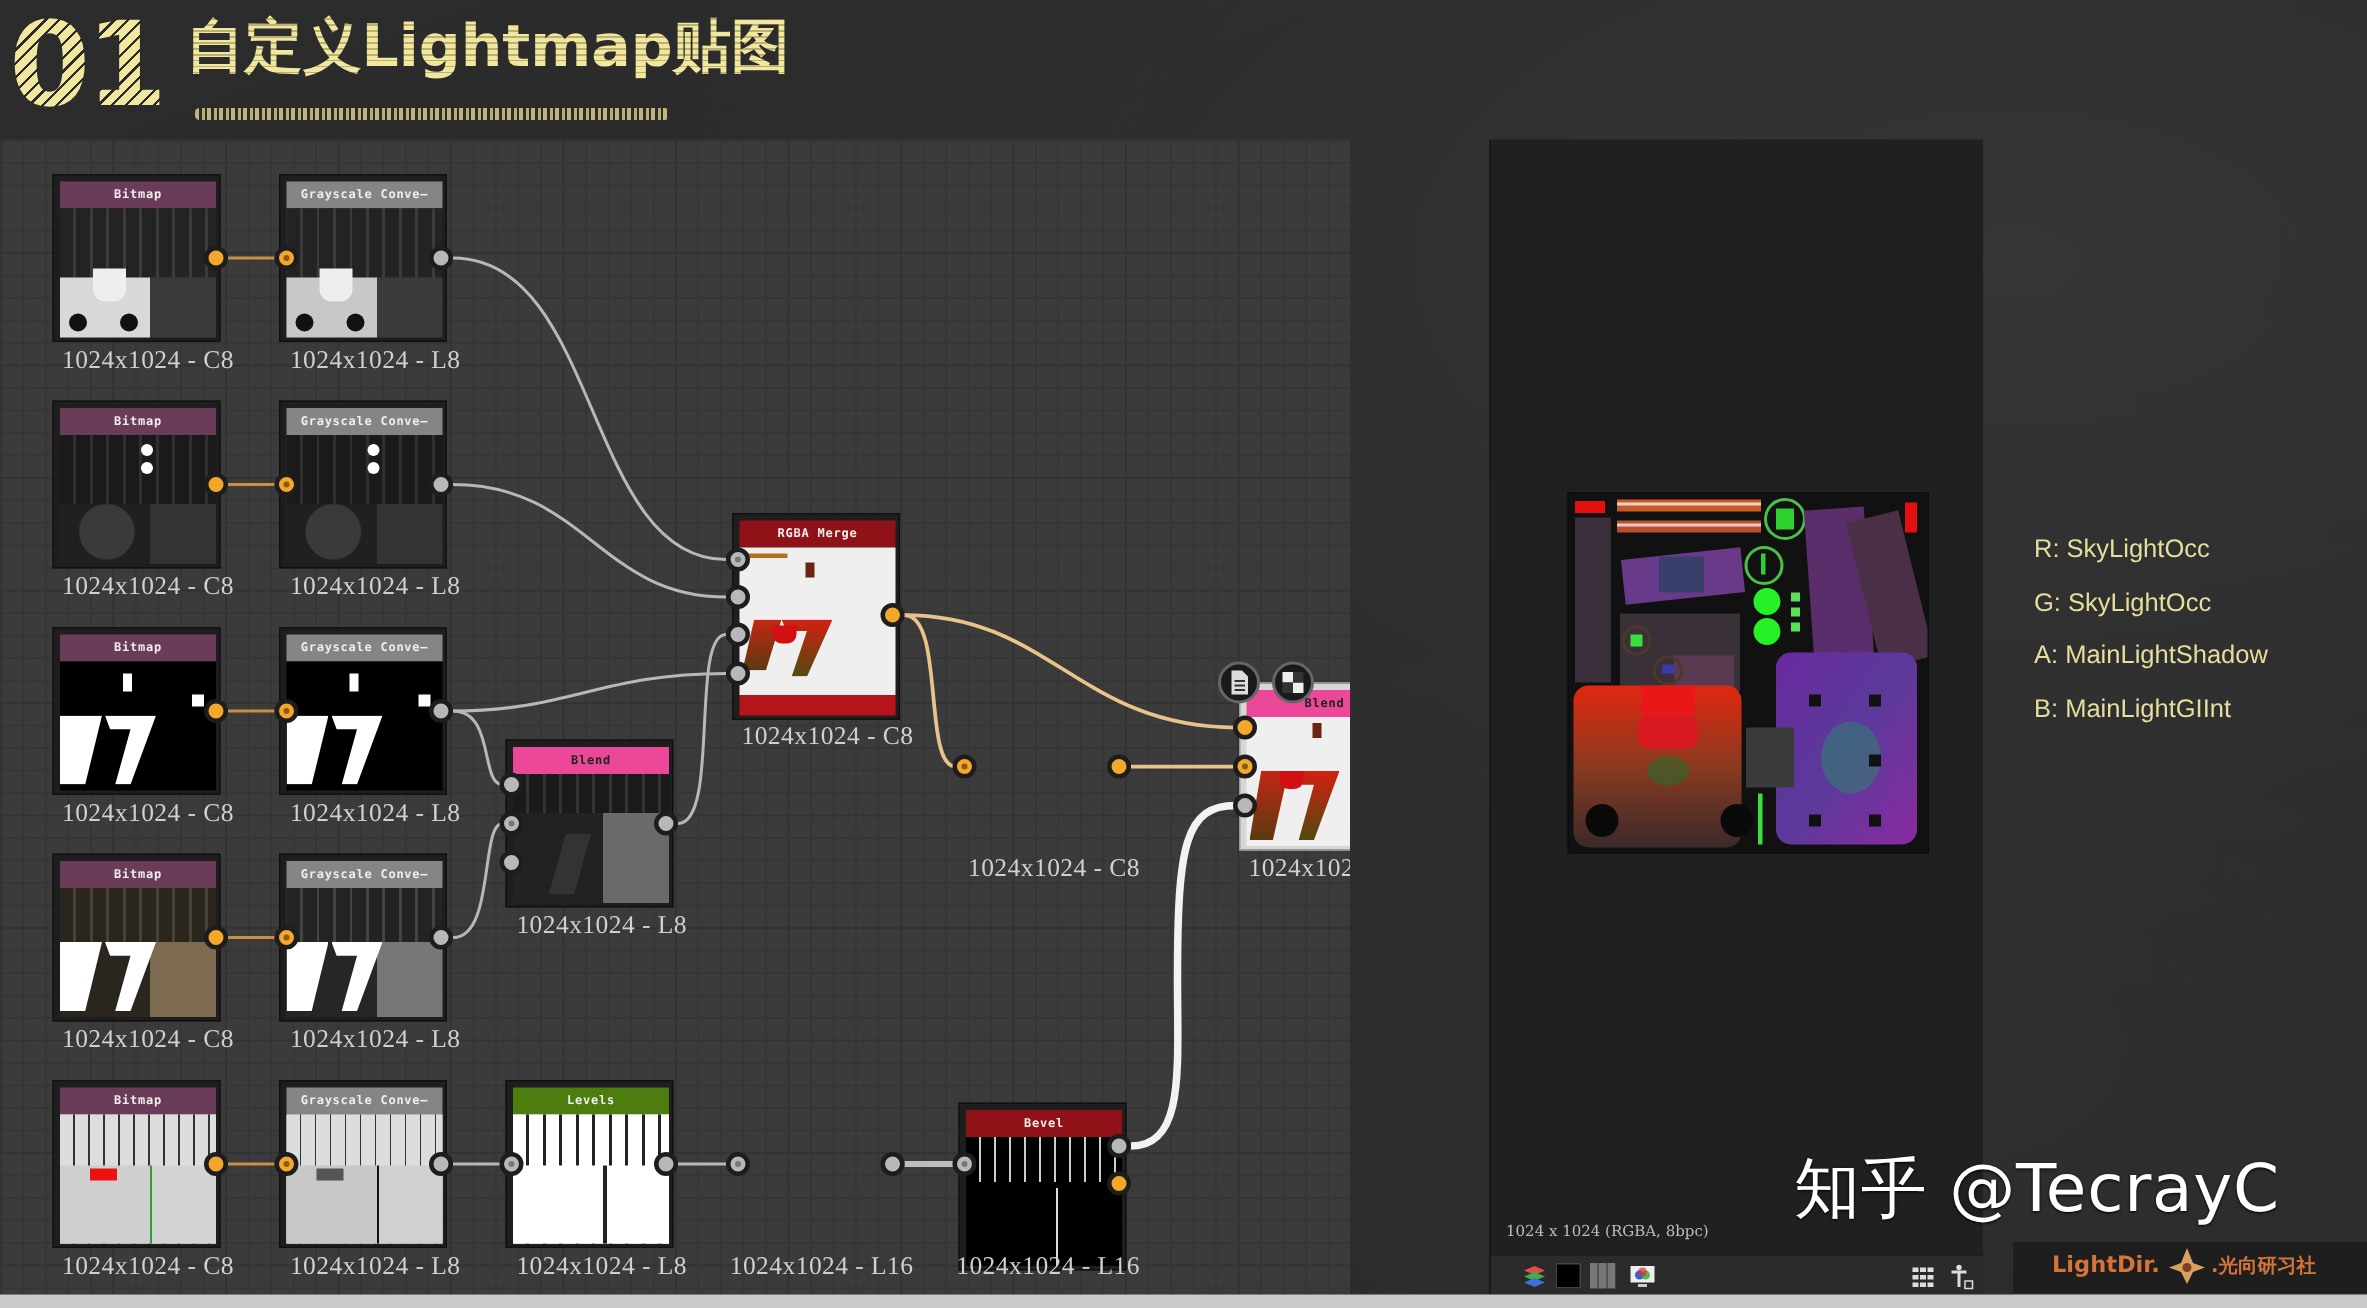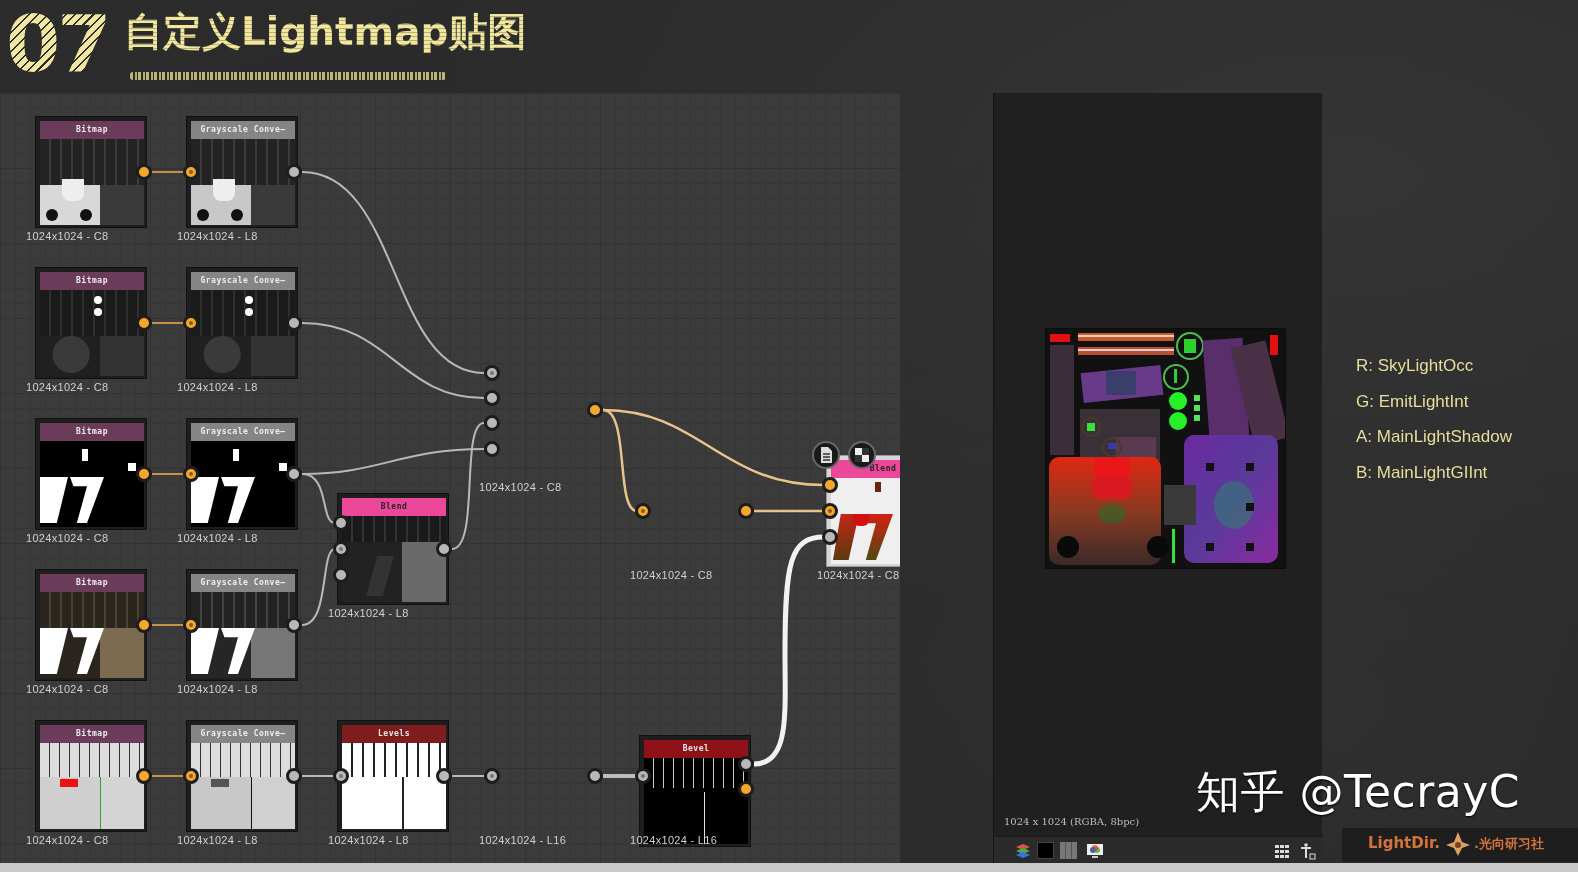--- a/index.html
+++ b/index.html
@@ -60,27 +60,27 @@
     font-family: "DejaVu Sans Mono", monospace; font-weight: bold;
     font-size: 8px; line-height: 18px; text-align: center; color: #eee;
     white-space: nowrap; overflow: hidden; letter-spacing: 0.5px;
   }
   .node .thumb {
     position: absolute; left: 4px; top: 22px; width: 104px; height: 86px; overflow: hidden;
   }
   .t-bitmap { background: #6b3b5a; }
   .t-gray { background: #858585; }
   .t-red { background: #8e1217; }
-  .t-green { background: #7f1d1d; }
+  .t-green { background: #4d7c0f; }
   .t-blendgray { background: #ec4899; color: #222 !important; }
   .node.light { background: #d6d6d6; border-color: #999; }
 
   .cap {
-    position: absolute; width: 130px; text-align: left;
-    font-family: Liberation Sans, sans-serif; font-size: 11px; color: #d0d0d0; letter-spacing: 0.3px;
+    position: absolute; width: 130px; text-align: right;
+    font-family: Liberation Serif, serif; font-size: 17px; color: #d0d0d0; letter-spacing: 0.3px;
   }
 
   .port {
     position: absolute; width: 16px; height: 16px; border-radius: 50%;
     border: 3px solid #1d1d1d; background: #b8b8b8;
   }
   .port.orange { background: #f5a72c; }
   .port.in-dot::after {
     content: ""; position: absolute; left: 3px; top: 3px; width: 4px; height: 4px;
     border-radius: 50%; background: #8a5a1a;
@@ -133,21 +133,21 @@
   .brand-cn {
     position: absolute; left: 132px; top: 7px; font-family: "DejaVu Sans", sans-serif;
     font-weight: bold; font-size: 13px; color: #d5743a; white-space: nowrap;
   }
   .bottom-bar { position: absolute; left: 0; top: 863px; width: 1578px; height: 9px; background: #c9c9c9; }
 </style>
 </head>
 <body>
 
 <div class="header">
-  <div class="hdr-num">07</div>
+  <div class="hdr-num">01</div>
   <div class="hdr-title">自定义Lightmap贴图</div>
   <div class="hdr-scribble"></div>
 </div>
 
 <div class="graph">
   <svg class="wires" viewBox="0 0 992 770">
 
     <g stroke="#c89046" stroke-width="2" fill="none">
       <line x1="152" y1="79" x2="183" y2="79"></line>
       <line x1="152" y1="230" x2="183" y2="230"></line>
@@ -291,20 +291,30 @@
     <div class="thumb" style="background:linear-gradient(90deg,#222 0 58%,#6a6a6a 58%) 0 26px/100% 60px no-repeat, repeating-linear-gradient(90deg,#1a1a1a 0 9px,#333 9px 11px), #121212;">
       <div style="position:absolute;left:24px;top:40px;width:28px;height:40px;background:#333;clip-path:polygon(40% 0,100% 0,60% 100%,0 100%);"></div>
     </div>
   </div>
   <div class="cap" style="left:328px;top:514px">1024x1024 - L8</div>
   <div class="port" style="left:333px;top:422px"></div>
   <div class="port gray-dot" style="left:333px;top:448px"></div>
   <div class="port" style="left:333px;top:474px"></div>
   <div class="port" style="left:436px;top:448px"></div>
 
+  <div class="node" style="left:488px;top:249px;height:138px">
+    <div class="title t-red">RGBA Merge</div>
+    <div class="thumb" style="height:112px;background:linear-gradient(#efefef 0 88%,#b3151a 88%);">
+      <div style="position:absolute;left:4px;top:4px;width:28px;height:3px;background:#b76e1f;"></div>
+      <div style="position:absolute;left:44px;top:10px;width:6px;height:10px;background:#6b2410;"></div>
+      <div style="position:absolute;left:2px;top:48px;width:26px;height:34px;background:linear-gradient(#c42614,#5a3a10);clip-path:polygon(30% 0,100% 0,60% 100%,0 100%);"></div>
+      <div style="position:absolute;left:28px;top:48px;width:34px;height:38px;background:linear-gradient(#d4200f,#4f4a10);clip-path:polygon(0 0,100% 0,50% 100%,20% 100%,50% 20%,10% 20%);"></div>
+      <div style="position:absolute;left:22px;top:52px;width:16px;height:12px;background:#d20f13;border-radius:0 0 6px 6px;"></div>
+    </div>
+  </div>
   <div class="cap" style="left:479px;top:388px">1024x1024 - C8</div>
   <div class="port gray-dot" style="left:484px;top:272px"></div>
   <div class="port" style="left:484px;top:297px"></div>
   <div class="port" style="left:484px;top:322px"></div>
   <div class="port" style="left:484px;top:348px"></div>
   <div class="port orange" style="left:587px;top:309px"></div>
 
   <div class="cap" style="left:630px;top:476px">1024x1024 - C8</div>
   <div class="port orange in-dot" style="left:635px;top:410px"></div>
   <div class="port orange" style="left:738px;top:410px"></div>
@@ -463,21 +473,21 @@
           <circle cx="7" cy="3" r="1.8" fill="#ddd"></circle>
           <path d="M2 6h10M7 6v10" stroke="#ddd" stroke-width="2"></path>
           <rect x="11" y="12" width="5" height="5" fill="none" stroke="#ddd"></rect>
         </svg>
     </div>
   </div>
 </div>
 
 <div class="legend">
   <div>R: SkyLightOcc</div>
-  <div>G: EmitLightInt</div>
+  <div>G: SkyLightOcc</div>
   <div>A: MainLightShadow</div>
   <div>B: MainLightGIInt</div>
 </div>
 
 <div class="watermark">知乎 @TecrayC</div>
 
 <div class="brand">
   <span class="brand-text">LightDir.</span>
   <div class="brand-logo">
     <svg viewBox="0 0 28 28" width="28" height="28">

